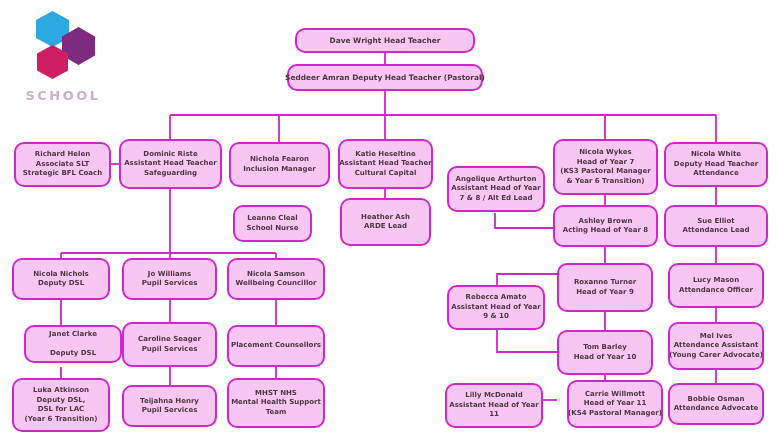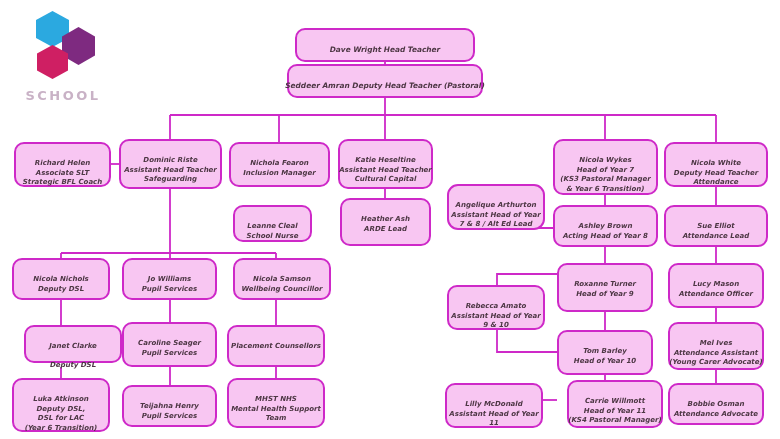--- a/index.html
+++ b/index.html
@@ -3,23 +3,23 @@
 <meta charset="utf-8">
 <style>
   html,body{margin:0;padding:0;background:#fff;}
   #stage{
     position:relative;width:780px;height:439px;background:#fff;
     font-family:"DejaVu Sans","Liberation Sans",sans-serif;overflow:hidden;
   }
   #connectors{position:absolute;left:0;top:0;z-index:1;}
   #connectors polyline{fill:none;stroke:var(--line,#ce29c8);stroke-width:1.8;}
   .box{
-    position:absolute;display:flex;flex-direction:column;justify-content:flex-start;align-items:center;
+    position:absolute;display:flex;flex-direction:column;justify-content:center;align-items:center;
     background:var(--box-fill,#f8c6f2);border:2px solid var(--box-border,#ce29c8);
-    border-radius:10px;box-sizing:border-box;z-index:2;padding:15px;font-style:italic;
+    border-radius:10px;box-sizing:border-box;z-index:2;padding:6px;
   }
   .box .line{
     font-size:7px;font-weight:bold;color:var(--text,#4d3744);
     line-height:9.5px;white-space:nowrap;text-align:center;
   }
   .box.wide .line{font-size:7.4px;}
   
   #logo{position:absolute;left:0;top:0;width:130px;height:110px;z-index:2;}
   .hex{position:absolute;clip-path:polygon(50% 0%,100% 25%,100% 75%,50% 100%,0% 75%,0% 25%);}
   #hex-blue{left:36px;top:11px;width:33px;height:36px;}
@@ -96,21 +96,21 @@
       </div>
       <div class="box" style="left: 229px; top: 142px; width: 101px; height: 45px;">
         <div class="line">Nichola Fearon</div>
         <div class="line">Inclusion  Manager</div>
       </div>
       <div class="box" style="left: 338px; top: 139px; width: 95px; height: 50px;">
         <div class="line">Katie Heseltine</div>
         <div class="line">Assistant Head Teacher</div>
         <div class="line">Cultural Capital</div>
       </div>
-      <div class="box" style="left: 447px; top: 184px; width: 98px; height: 46px; border-radius: 11px;">
+      <div class="box" style="left: 447px; top: 166px; width: 98px; height: 46px;">
         <div class="line">Angelique Arthurton</div>
         <div class="line">Assistant Head of Year</div>
         <div class="line">7 &amp; 8 / Alt Ed Lead</div>
       </div>
       <div class="box" style="left: 553px; top: 139px; width: 105px; height: 56px;">
         <div class="line">Nicola Wykes</div>
         <div class="line">Head of Year 7</div>
         <div class="line">(KS3 Pastoral Manager</div>
         <div class="line">&amp; Year 6 Transition)</div>
       </div>
@@ -136,21 +136,21 @@
         <div class="line">Attendance Lead</div>
       </div>
       <div class="box" style="left: 12px; top: 258px; width: 98px; height: 42px;">
         <div class="line">Nicola Nichols</div>
         <div class="line">Deputy DSL</div>
       </div>
       <div class="box" style="left: 122px; top: 258px; width: 95px; height: 42px;">
         <div class="line">Jo Williams</div>
         <div class="line">Pupil Services</div>
       </div>
-      <div class="box" style="left: 233px; top: 258px; width: 98px; height: 42px;">
+      <div class="box" style="left: 227px; top: 258px; width: 98px; height: 42px;">
         <div class="line">Nicola Samson</div>
         <div class="line">Wellbeing Councillor</div>
       </div>
       <div class="box" style="left: 447px; top: 285px; width: 98px; height: 45px;">
         <div class="line">Rebecca Amato</div>
         <div class="line">Assistant Head of Year</div>
         <div class="line">9 &amp; 10</div>
       </div>
       <div class="box" style="left: 557px; top: 263px; width: 96px; height: 49px;">
         <div class="line">Roxanne Turner</div>

